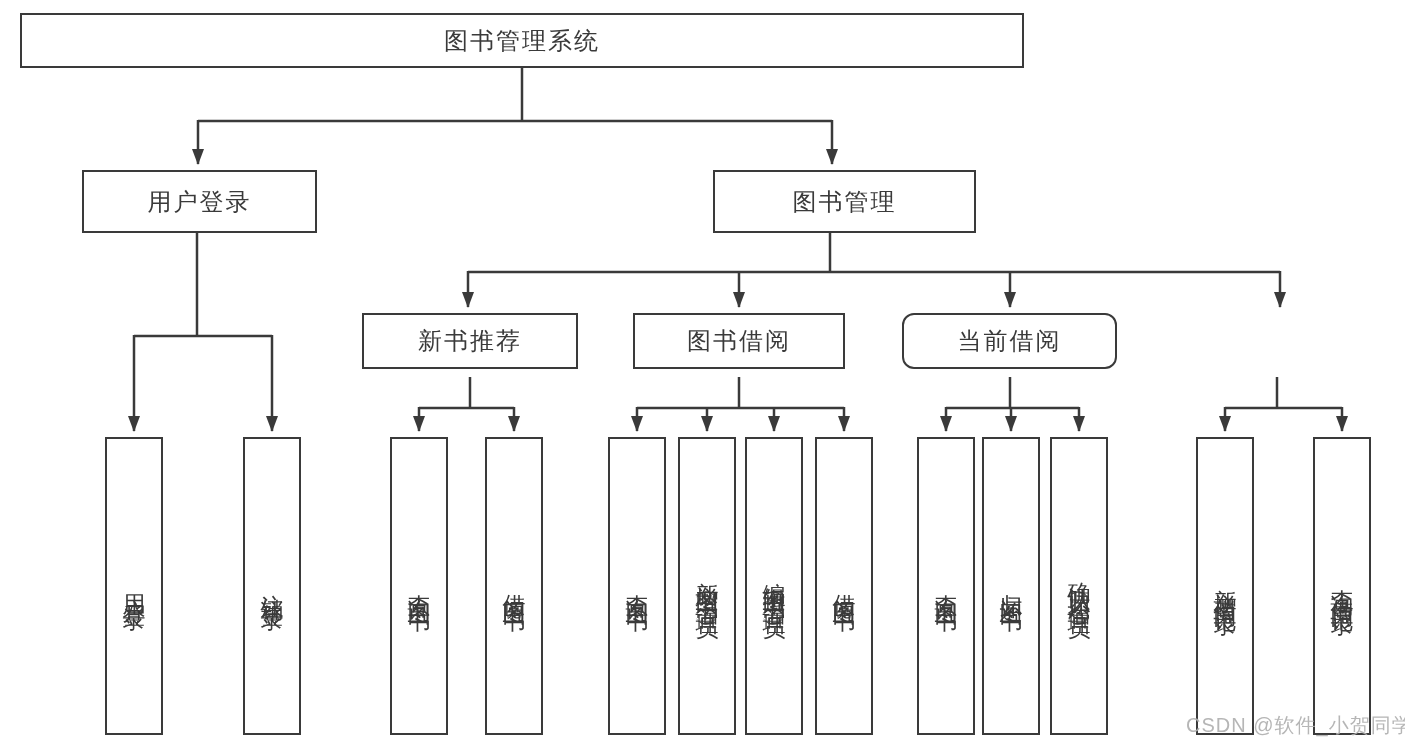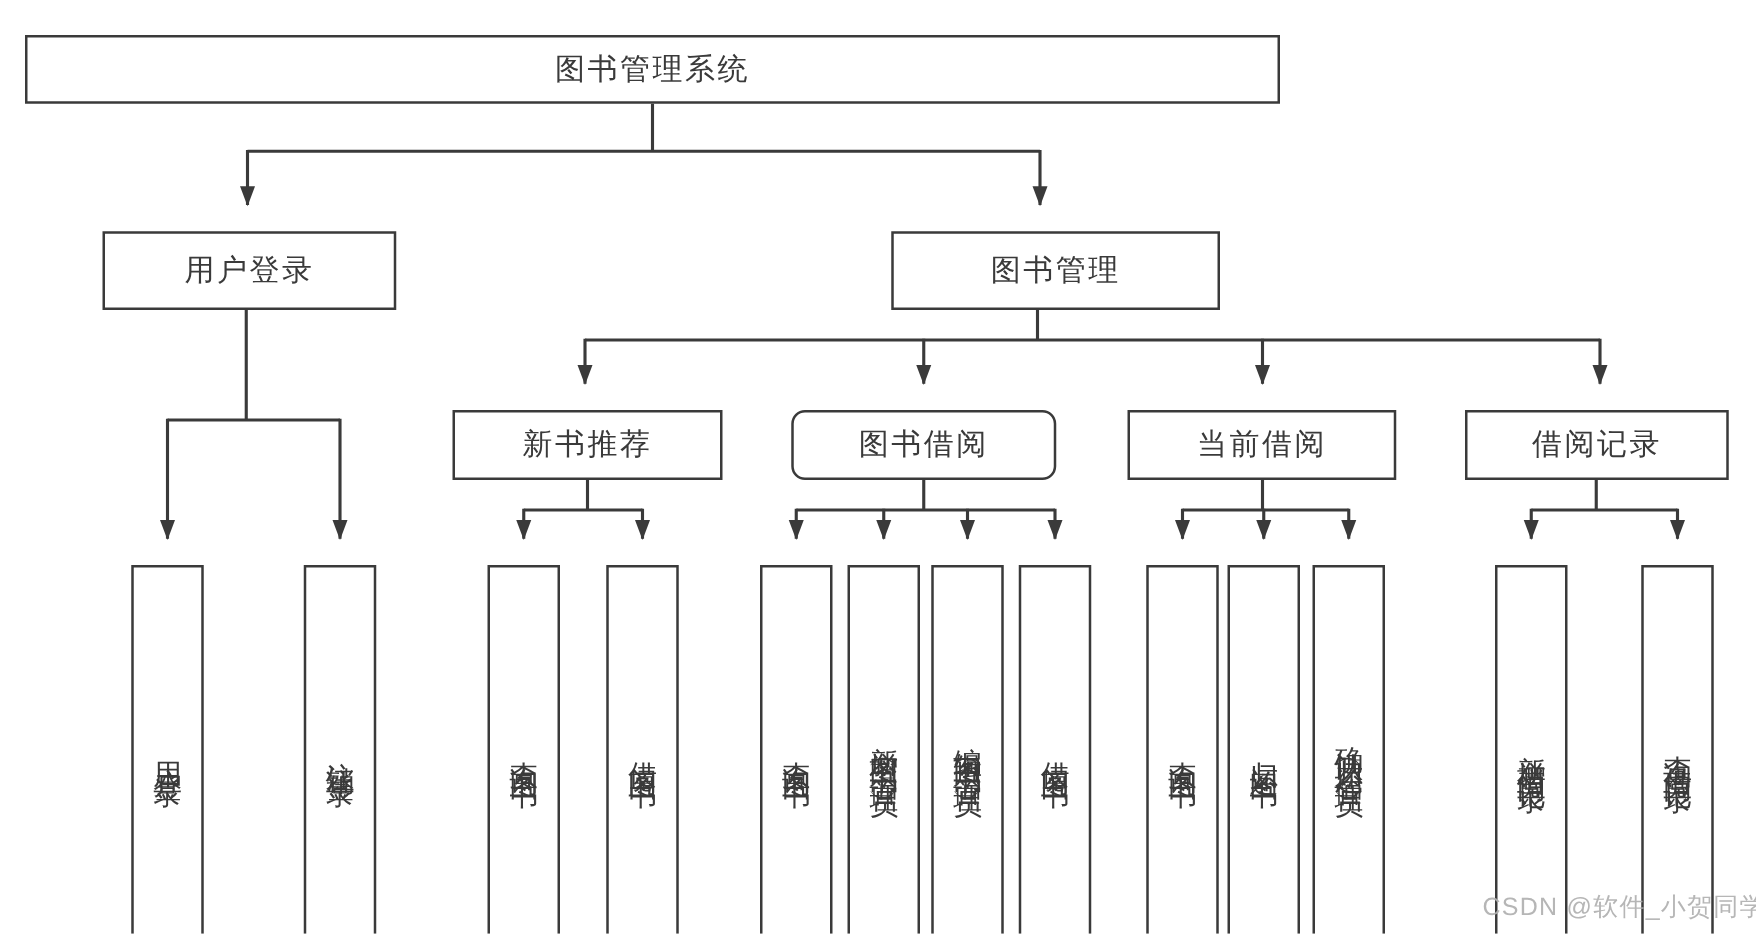--- a/index.html
+++ b/index.html
@@ -24,21 +24,20 @@
     position:absolute;
     box-sizing:border-box;
     border:2.5px solid var(--line);
     background:var(--background);
     display:flex;align-items:center;justify-content:center;
     z-index:2;
     font-size:24px;
     letter-spacing:2px;
     line-height:1;
     white-space:nowrap;
-    margin-top:15px;
   }
   .box-h{height:55px;}
   .lvl2{height:63px;}
   .lvl3{height:56px;}
   .box-v{
     top:437px;width:58px;height:298px;
     writing-mode:vertical-rl;
     text-orientation:mixed;
     font-size:23px;
     letter-spacing:5px;
@@ -107,23 +106,22 @@
     <path d="M1225,407 L1225,431" marker-end="url(#arrow)"></path>
     <path d="M1342,407 L1342,431" marker-end="url(#arrow)"></path>
   </svg>
 
   <div class="node box-h" style="left:20px;top:13px;width:1004px;">图书管理系统</div>
 
   <div class="node lvl2" style="left:82px;top:170px;width:235px;">用户登录</div>
   <div class="node lvl2" style="left:713px;top:170px;width:263px;">图书管理</div>
 
   <div class="node lvl3" style="left:362px;top:313px;width:216px;">新书推荐</div>
-  <div class="node lvl3" style="left:633px;top:313px;width:212px;border-radius:11px;">图书借阅</div>
-  <div class="node lvl3" style="left:902px;top:313px;width:215px;">当前借阅</div>
-  <div class="node lvl3" style="left:1172px;top:313px;width:211px;">借阅记录</div>
+  <div class="node lvl3" style="left:633px;top:313px;width:212px;">图书借阅</div>
+  <div class="node lvl3" style="left:902px;top:313px;width:215px;border-radius:12px;">当前借阅</div>
 
   <div class="node box-v" style="left:105px;">用户登录</div>
   <div class="node box-v" style="left:243px;">注销登录</div>
 
   <div class="node box-v" style="left:390px;">查询图书</div>
   <div class="node box-v" style="left:485px;">借阅图书</div>
 
   <div class="node box-v" style="left:608px;">查询图书</div>
   <div class="node box-v" style="left:678px;">新增图书（管理员）</div>
   <div class="node box-v" style="left:745px;">编辑图书（管理员）</div>

